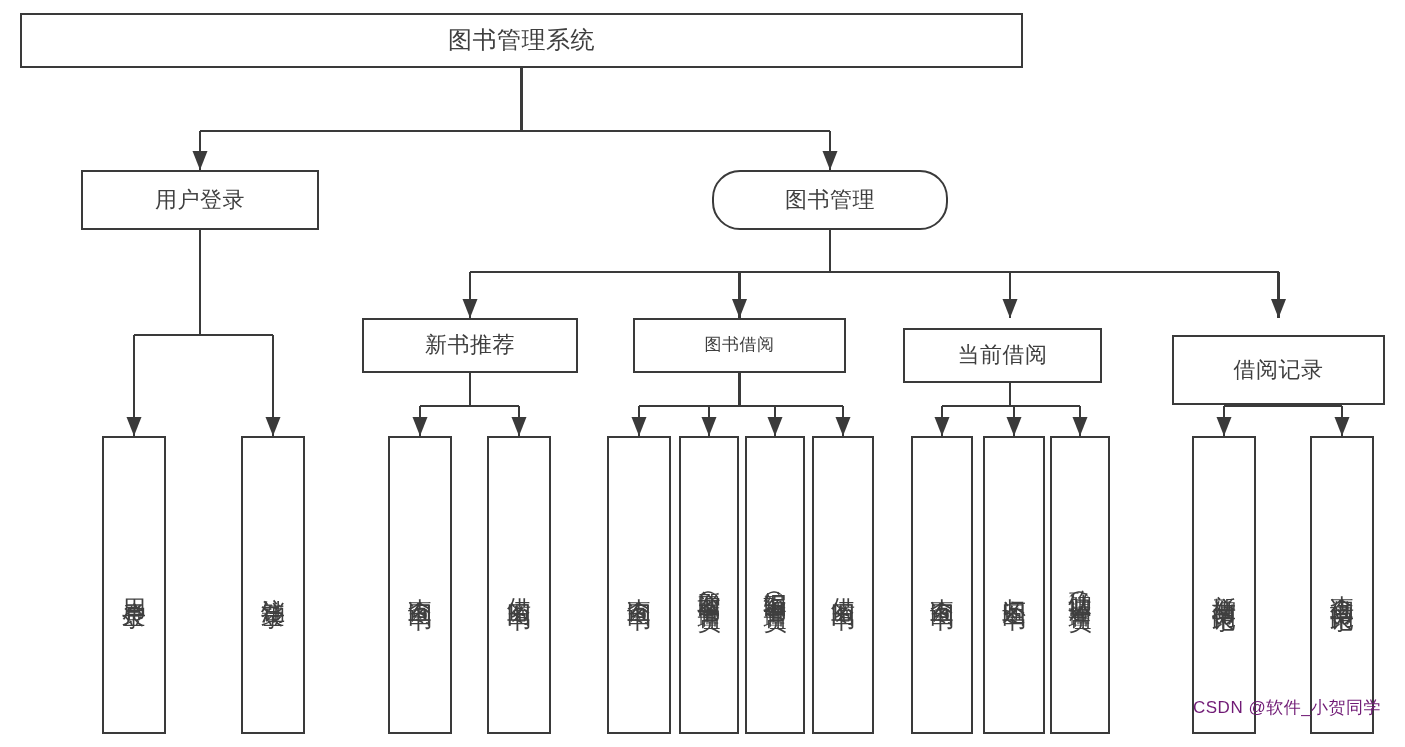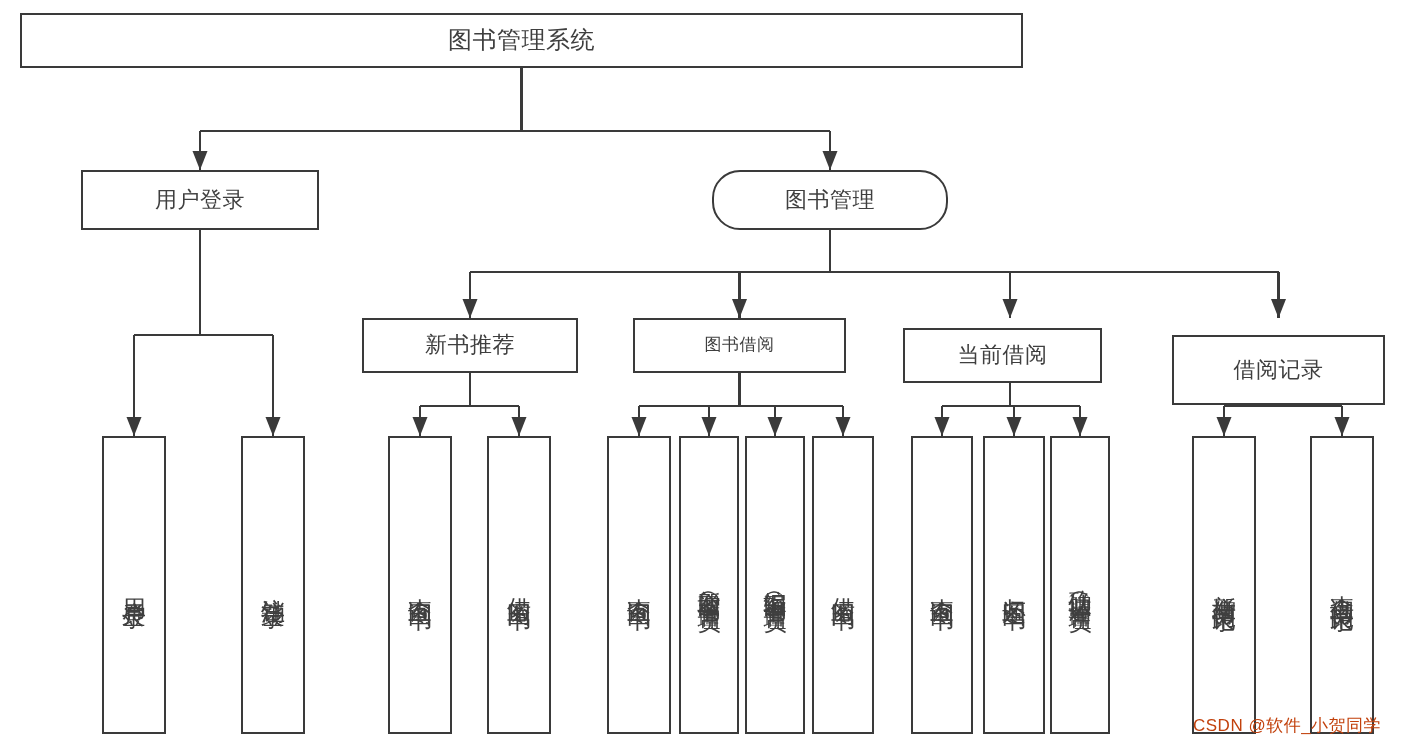--- a/index.html
+++ b/index.html
@@ -179,14 +179,14 @@
       <div class="node vertical" style="left: 1050px; top: 436px; width: 60px; height: 298px; border-color: rgb(58, 58, 58);">
         <span class="node-label" style="font-size: 23px; color: rgb(63, 63, 63);">确认归还（管理员）</span>
       </div>
       <div class="node vertical" style="left: 1192px; top: 436px; width: 64px; height: 298px; border-color: rgb(58, 58, 58);">
         <span class="node-label" style="font-size: 24px; color: rgb(63, 63, 63);">新增借阅记录</span>
       </div>
       <div class="node vertical" style="left: 1310px; top: 436px; width: 64px; height: 298px; border-color: rgb(58, 58, 58);">
         <span class="node-label" style="font-size: 24px; color: rgb(63, 63, 63);">查询借阅记录</span>
       </div>
     </div>
-  <div class="watermark" style="left: 1193px; top: 714px; color: #c2410c;">CSDN @软件_小贺同学</div>
+  <div class="watermark" style="left: 1193px; top: 696px; color: #701a75;">CSDN @软件_小贺同学</div>
 </div>
 
 </body></html>

